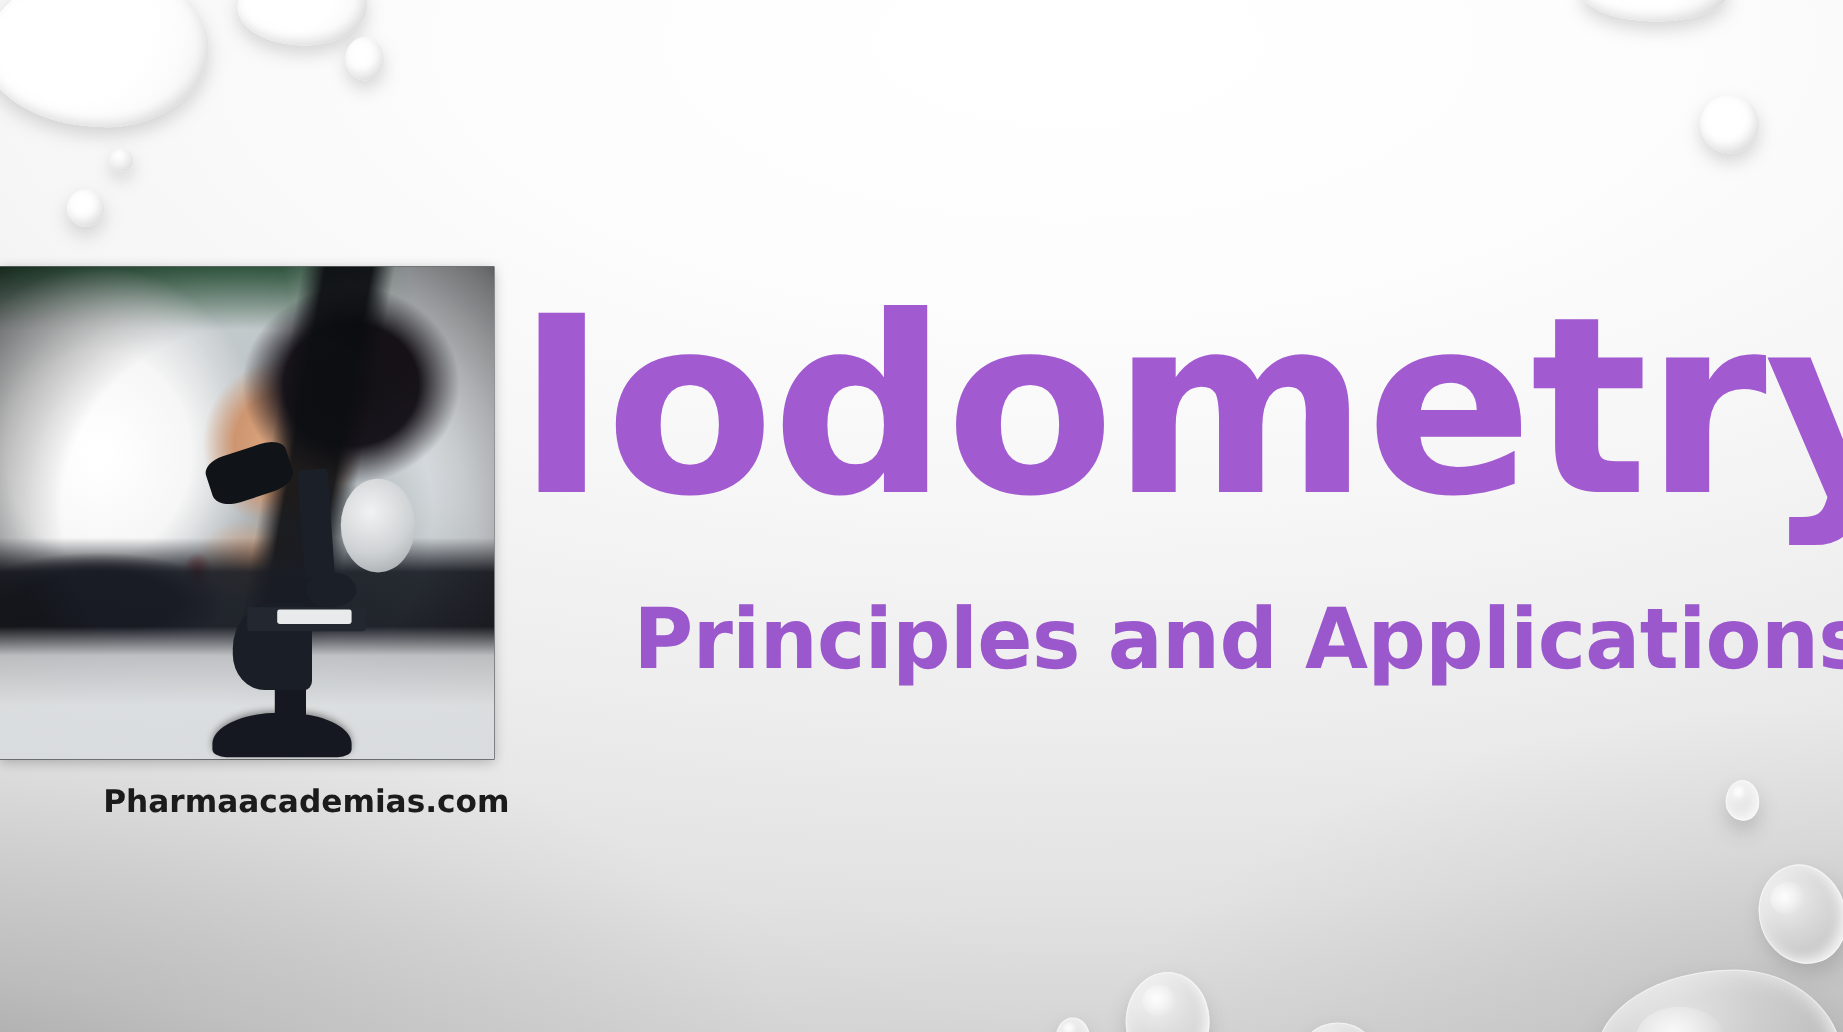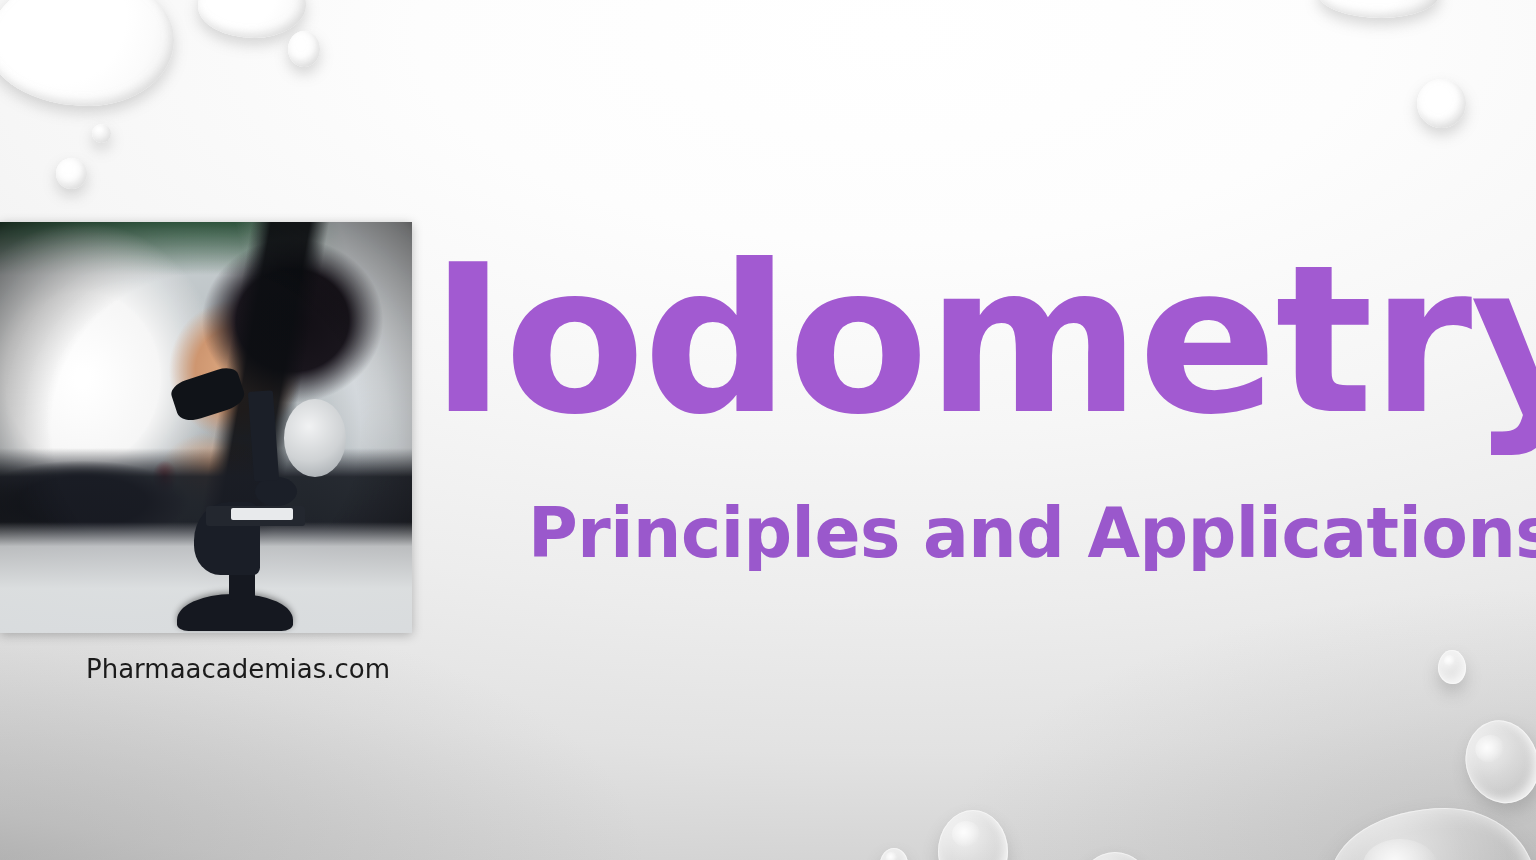--- a/index.html
+++ b/index.html
@@ -202,21 +202,21 @@
     white-space: nowrap;
     transform: scaleX(0.97);
     transform-origin: left top;
   }
 
   .caption {
     position: absolute;
     left: 86px;
     top: 656px;
     font-family: "DejaVu Sans", sans-serif;
-    font-weight: 400;
+    font-weight: 700;
     font-size: 26px;
     line-height: 1;
     color: #1b1b1b;
     white-space: nowrap;
   }
 </style>
 </head>
 <body>
 
 <div class="slide">

